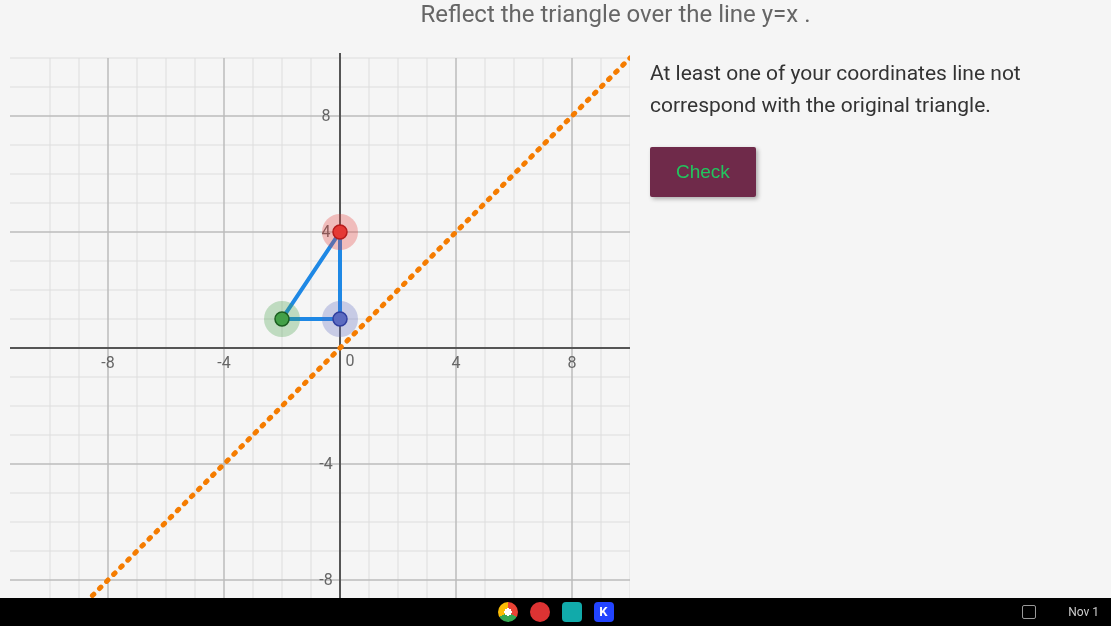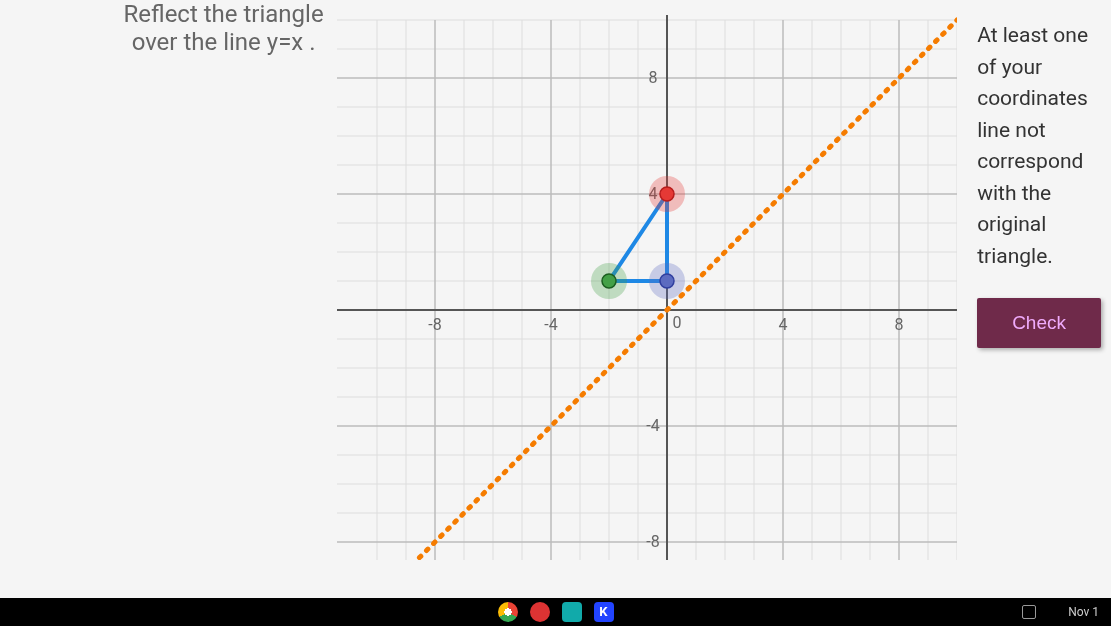--- a/index.html
+++ b/index.html
@@ -6,21 +6,21 @@
   body {
     font-family: -apple-system, BlinkMacSystemFont, "Segoe UI", Roboto, sans-serif;
     background: #f5f5f5;
     width: 1111px;
     height: 626px;
     overflow: hidden;
     position: relative;
   }
   .container {
     display: flex;
-    flex-direction: row;
+    flex-direction: column;
     height: 100%;
   }
   .title {
     text-align: center;
     font-size: 24px;
     color: #666;
     padding: 0 0 10px 0;
     margin-left: 120px;
   }
   .main-area {
@@ -43,23 +43,23 @@
     padding: 20px 10px 0 0;
     font-size: 21px;
     color: #333;
     line-height: 1.5;
   }
   .message-panel p {
     margin-bottom: 26px;
   }
   .check-btn {
     background: #6f2a4a;
-    color: #f0abfc;
+    color: #22c55e;
     border: none;
-    padding: 14px 35px;
+    padding: 14px 26px;
     font-size: 19px;
     border-radius: 2px;
     cursor: pointer;
     box-shadow: 2px 2px 4px rgba(0,0,0,0.3);
   }
   .taskbar {
     position: absolute;
     bottom: 0;
     left: 0;
     right: 0;

